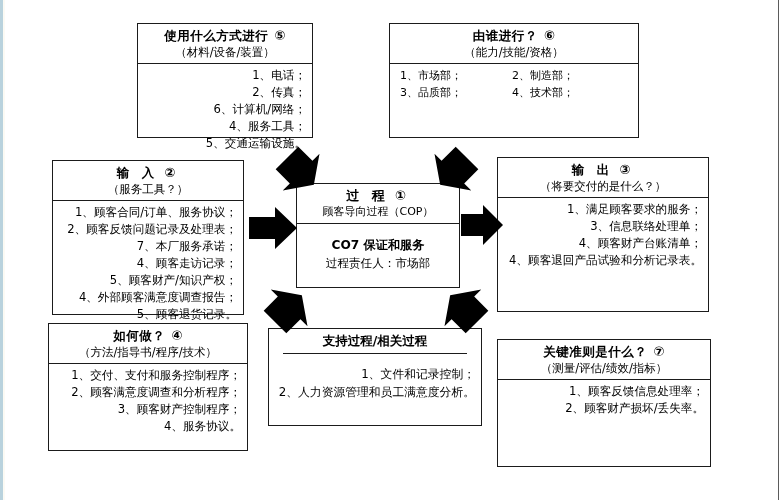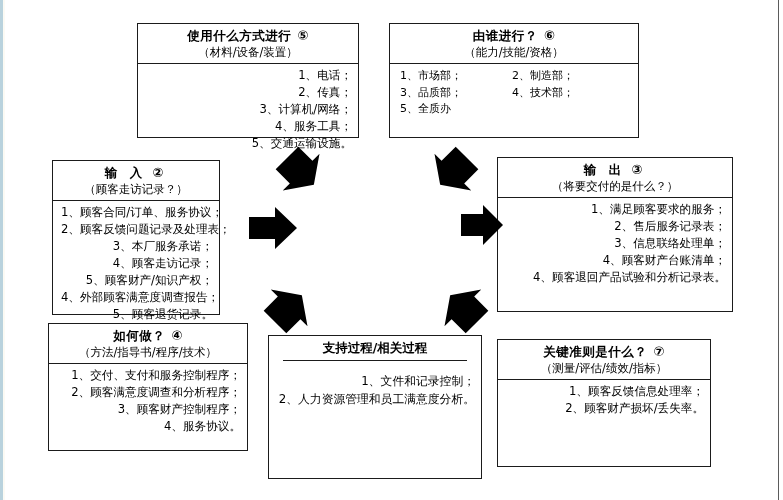--- a/index.html
+++ b/index.html
@@ -79,27 +79,27 @@
     line-height:1.5;
   }
   .grid2 .cell{
     font-size:11px;
     white-space:nowrap;
   }
   .grid2 .c1{width:112px;}
   .grid2 .c2{width:112px;}
 
   
-  #box-methods{left:137px;top:23px;width:222px;height:115px;}
+  #box-methods{left:137px;top:23px;width:176px;height:115px;}
   #box-who    {left:389px;top:23px;width:250px;height:115px;}
-  #box-input  {left:52px; top:160px;width:168px;height:155px;}
+  #box-input  {left:52px; top:160px;width:192px;height:155px;}
   #box-process{left:296px;top:183px;width:164px;height:105px;}
-  #box-output {left:497px;top:157px;width:236px;height:155px;}
+  #box-output {left:497px;top:157px;width:212px;height:155px;}
   #box-how    {left:48px; top:323px;width:200px;height:128px;}
-  #box-support{left:268px;top:335px;width:214px;height:144px;}
+  #box-support{left:268px;top:328px;width:214px;height:98px;}
   #box-criteria{left:497px;top:339px;width:214px;height:128px;}
 
   #box-process .box-title{font-size:13px;letter-spacing:4px;}
   #box-process .box-sub{font-size:11px;letter-spacing:0;}
   .proc-mid{
     text-align:center;
     padding-top:12px;
   }
   .proc-main{
     font-weight:bold;
@@ -134,21 +134,21 @@
     <div class="box-head">
       <div class="box-title">
         <span>使用什么方式进行</span><span class="num">⑤</span>
       </div>
       <div class="box-sub">（材料/设备/装置）</div>
     </div>
     <div class="rule"></div>
     <div class="box-body">
       <div class="li">1、电话；</div>
       <div class="li">2、传真；</div>
-      <div class="li">3、计算机/网络；</div>
+      <div class="li">6、计算机/网络；</div>
       <div class="li">4、服务工具；</div>
       <div class="li">5、交通运输设施。</div>
     </div>
   </div>
 
   <div class="box" id="box-who">
     <div class="box-head">
       <div class="box-title">
         <span>由谁进行？</span><span class="num">⑥</span>
       </div>
@@ -158,57 +158,68 @@
     <div class="grid2">
       <div class="row">
         <div class="cell c1">1、市场部；</div>
         <div class="cell c2">2、制造部；</div>
       </div>
       <div class="row">
         <div class="cell c1">3、品质部；</div>
         <div class="cell c2">4、技术部；</div>
       </div>
       <div class="row">
-        <div class="cell c1">5、全质办</div>
         <div class="cell c2"></div>
       </div>
     </div>
   </div>
 
   <div class="box" id="box-input">
     <div class="box-head">
       <div class="box-title">
         <span>输 入</span><span class="num">②</span>
       </div>
-      <div class="box-sub">（顾客走访记录？）</div>
+      <div class="box-sub">（服务工具？）</div>
     </div>
     <div class="rule"></div>
     <div class="box-body">
       <div class="li">1、顾客合同/订单、服务协议；</div>
       <div class="li">2、顾客反馈问题记录及处理表；</div>
-      <div class="li">3、本厂服务承诺；</div>
+      <div class="li">7、本厂服务承诺；</div>
       <div class="li">4、顾客走访记录；</div>
       <div class="li">5、顾客财产/知识产权；</div>
       <div class="li">4、外部顾客满意度调查报告；</div>
       <div class="li">5、顾客退货记录。</div>
     </div>
   </div>
 
+  <div class="box" id="box-process">
+    <div class="box-head">
+      <div class="box-title">
+        <span>过 程</span><span class="num">①</span>
+      </div>
+      <div class="box-sub">顾客导向过程（COP）</div>
+    </div>
+    <div class="rule"></div>
+    <div class="proc-mid">
+      <div class="proc-main">CO7 保证和服务</div>
+      <div class="proc-owner">过程责任人：市场部</div>
+    </div>
+  </div>
 
   <div class="box" id="box-output">
     <div class="box-head">
       <div class="box-title">
         <span>输 出</span><span class="num">③</span>
       </div>
       <div class="box-sub">（将要交付的是什么？）</div>
     </div>
     <div class="rule"></div>
     <div class="box-body">
       <div class="li">1、满足顾客要求的服务；</div>
-      <div class="li">2、售后服务记录表；</div>
       <div class="li">3、信息联络处理单；</div>
       <div class="li">4、顾客财产台账清单；</div>
       <div class="li wrapline">4、顾客退回产品试验和分析记录表。</div>
     </div>
   </div>
 
   <div class="box" id="box-how">
     <div class="box-head">
       <div class="box-title">
         <span>如何做？</span><span class="num">④</span>

